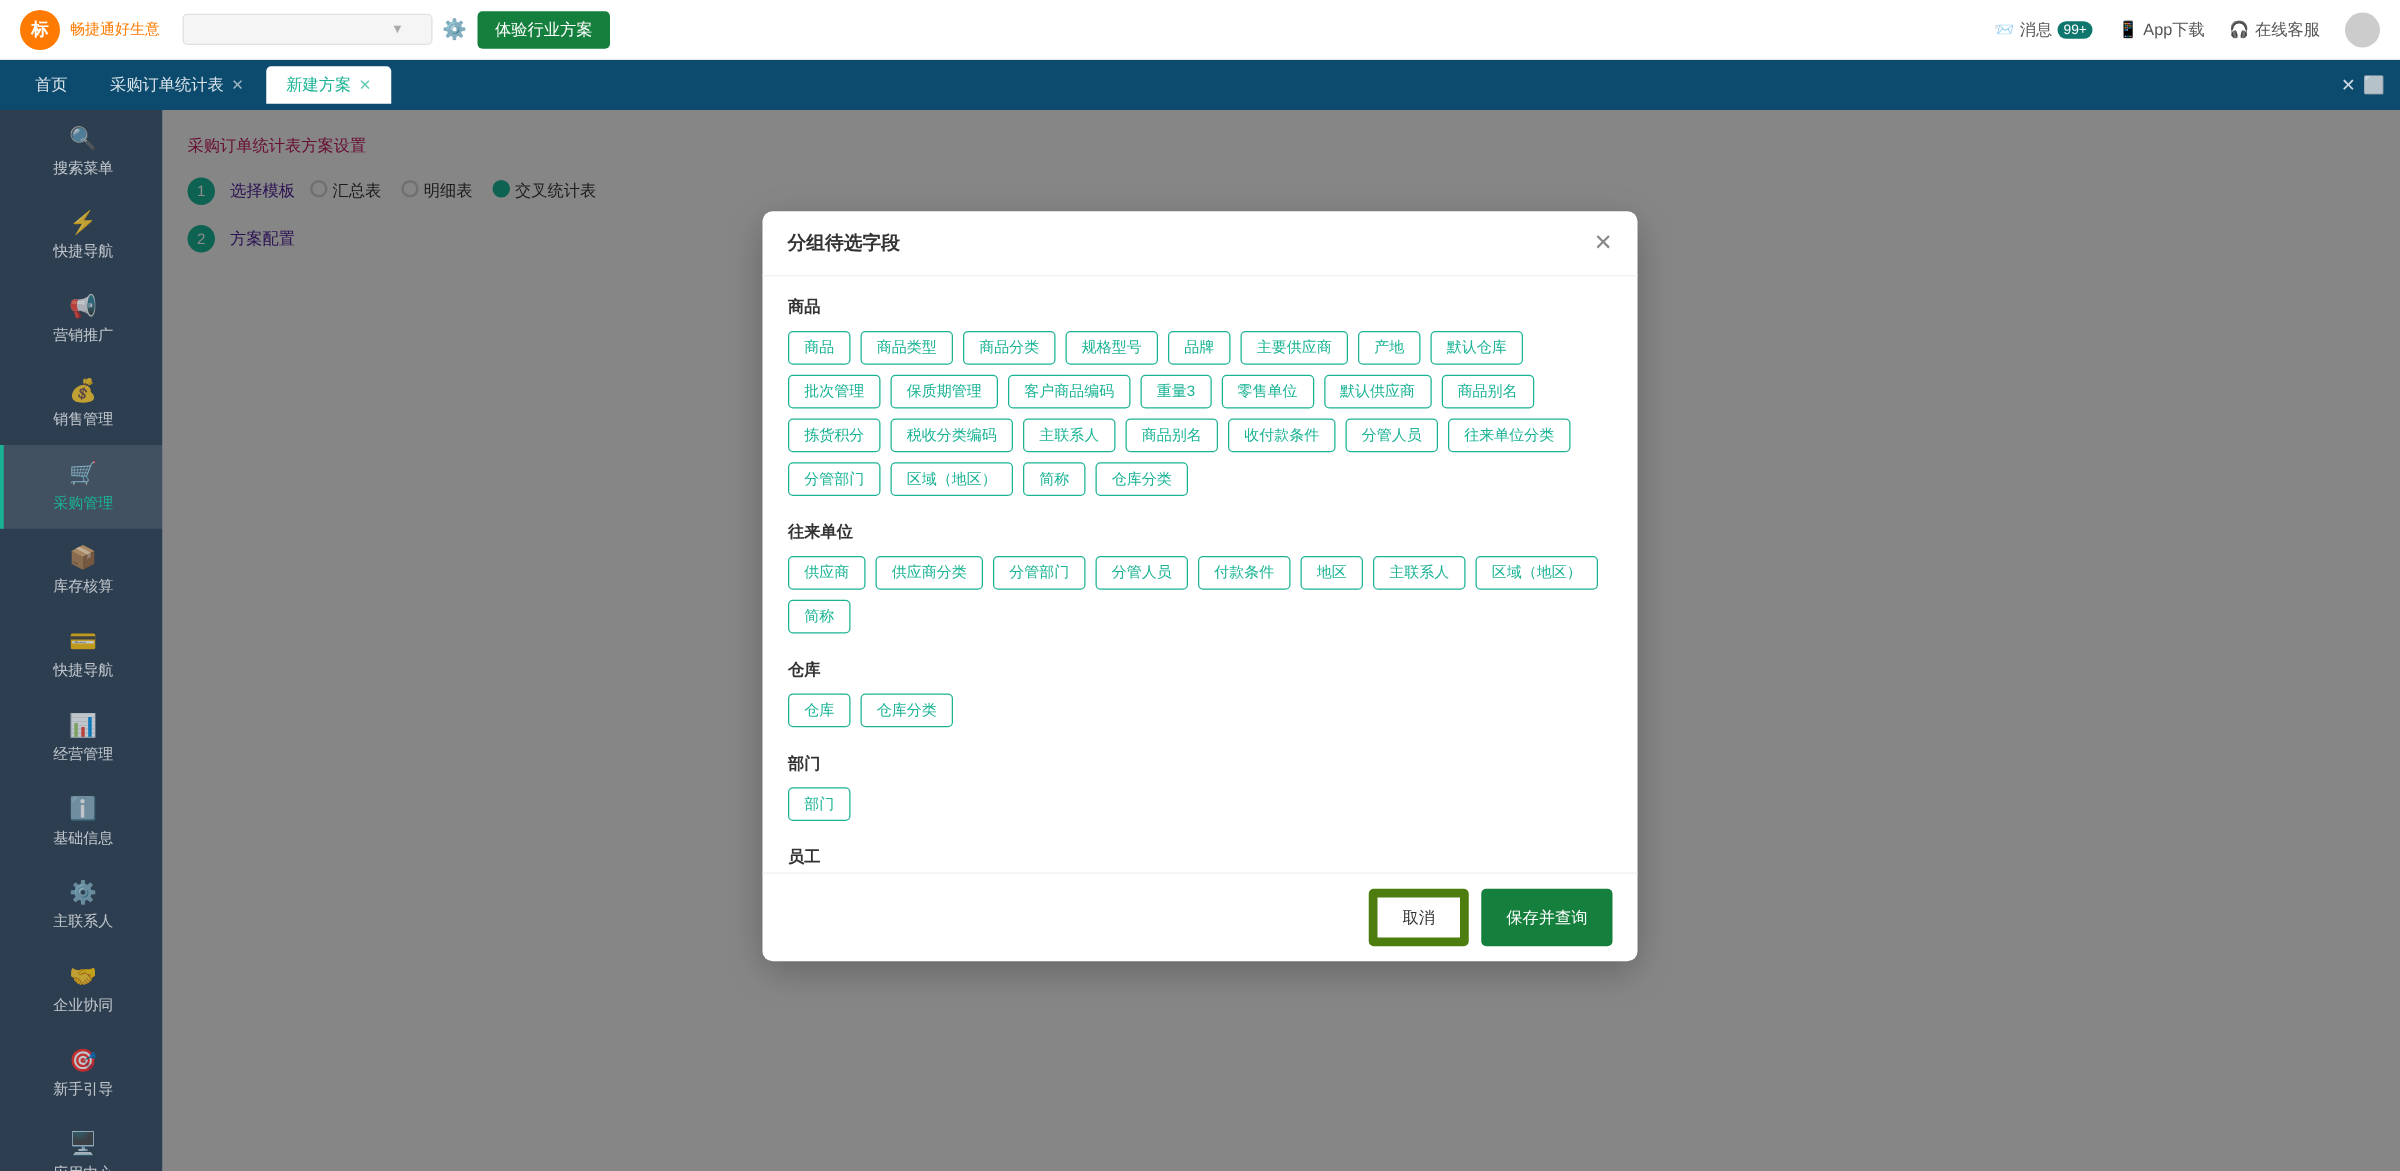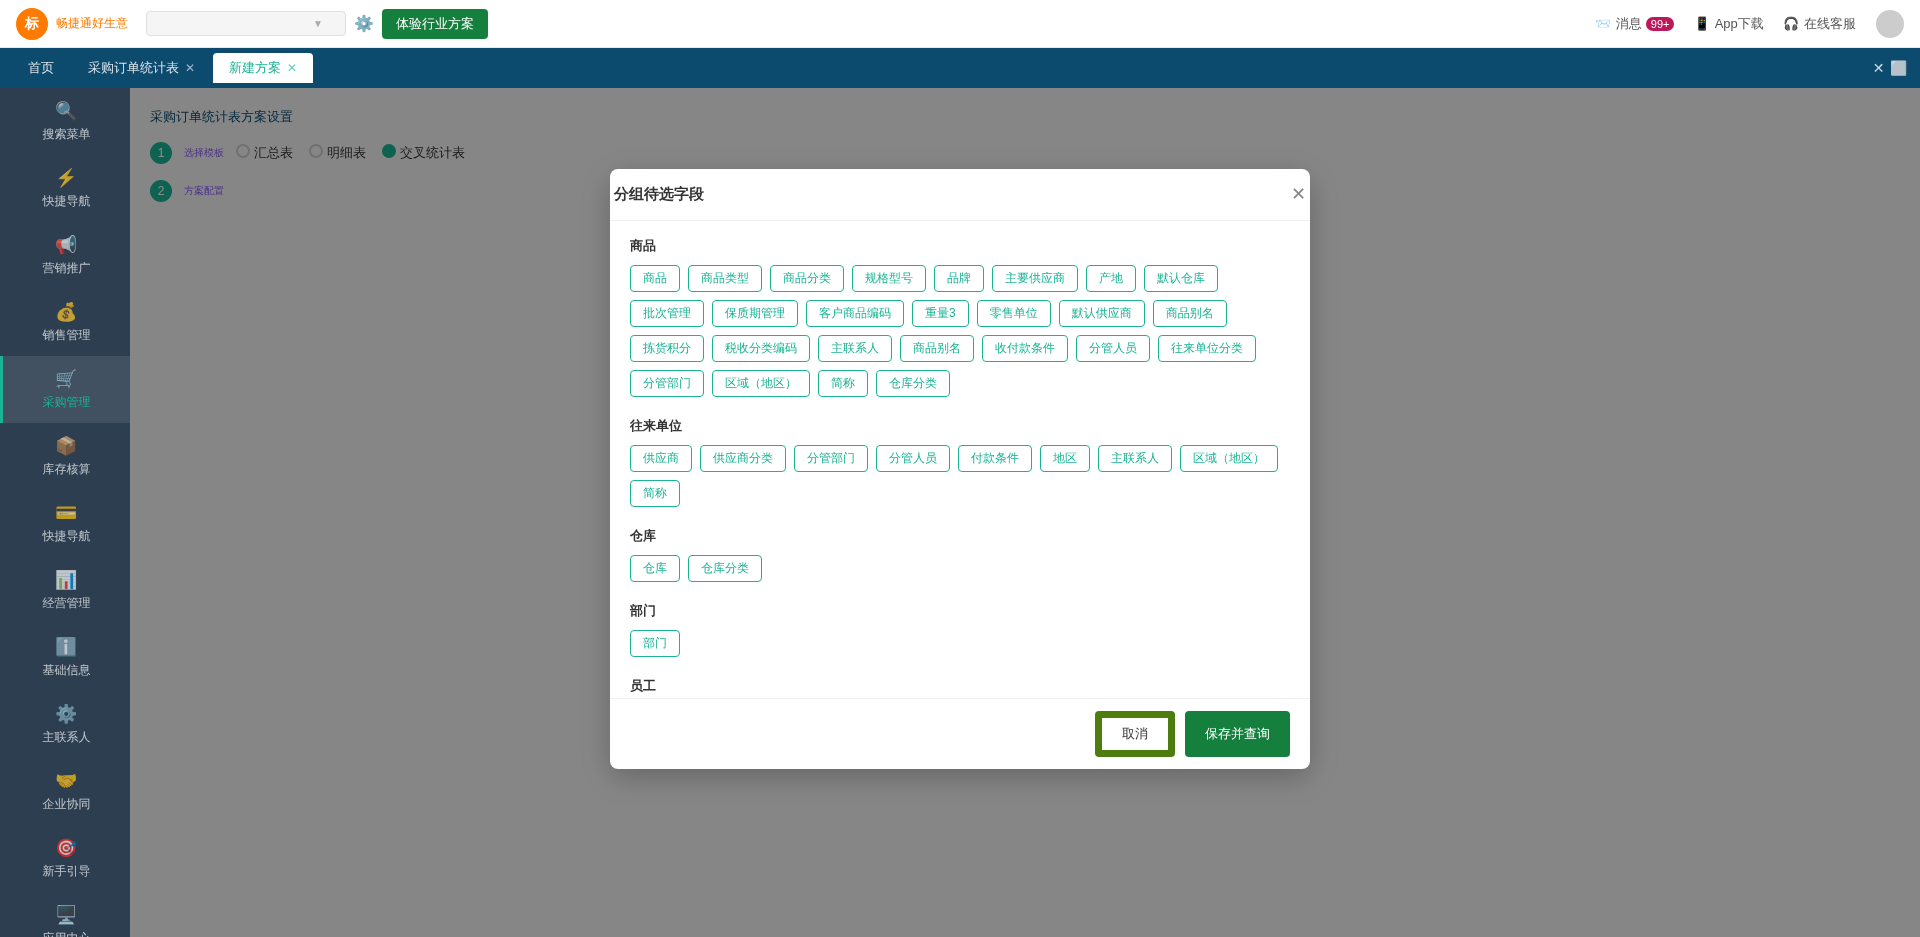--- a/index.html
+++ b/index.html
@@ -79,21 +79,21 @@
     }
     .header-right-item {
       display: flex;
       align-items: center;
       gap: 4px;
       cursor: pointer;
       color: #555;
       font-size: 13px;
     }
     .badge {
-      background: #be185d;
+      background: #0f766e;
       color: white;
       border-radius: 10px;
       padding: 1px 5px;
       font-size: 11px;
       min-width: 18px;
       text-align: center;
     }
     .avatar {
       width: 28px;
       height: 28px;
@@ -202,21 +202,21 @@
       max-height: 600px;
       z-index: 300;
       display: flex;
       flex-direction: column;
       box-shadow: 0 8px 32px rgba(0,0,0,0.25);
     }
     .dialog-header {
       display: flex;
       align-items: center;
       justify-content: space-between;
-      padding: 16px 4px;
+      padding: 16px 20px;
       border-bottom: 1px solid #f0f0f0;
       gap: 28px;
     }
     .dialog-title {
       font-size: 15px;
       font-weight: 600;
       color: #333;
     }
     .dialog-close {
       cursor: pointer;
@@ -280,42 +280,42 @@
       border-radius: 4px;
       background: #15803d;
       color: white;
       cursor: pointer;
       font-size: 13px;
     }
 
     
     .page-heading {
       font-size: 13px;
-      color: #0c4a6e;
+      color: #be185d;
       margin-bottom: 16px;
     }
     .step-row {
       display: flex;
       align-items: center;
       gap: 12px;
       margin-bottom: 16px;
     }
     .step-badge {
       background: #1ab394;
       color: white;
       border-radius: 50%;
       width: 22px;
       height: 22px;
       display: flex;
       align-items: center;
       justify-content: center;
       font-size: 12px;
       flex-shrink: 0;
     }
-    .step-label { font-size: 10px; font-weight: 500; color: #8b5cf6; }
+    .step-label { font-size: 13px; font-weight: 500; color: #4c1d95; }
     .radio-group { display: flex; align-items: center; gap: 16px; }
     .radio-item { display: flex; gap: 4px; font-size: 13px; cursor: pointer; }
     .radio-dot {
       width: 14px; height: 14px;
       border-radius: 50%;
       border: 2px solid #ccc;
       display: inline-block;
     }
     .radio-dot.checked { border-color: #1ab394; background: #1ab394; }
   </style>

